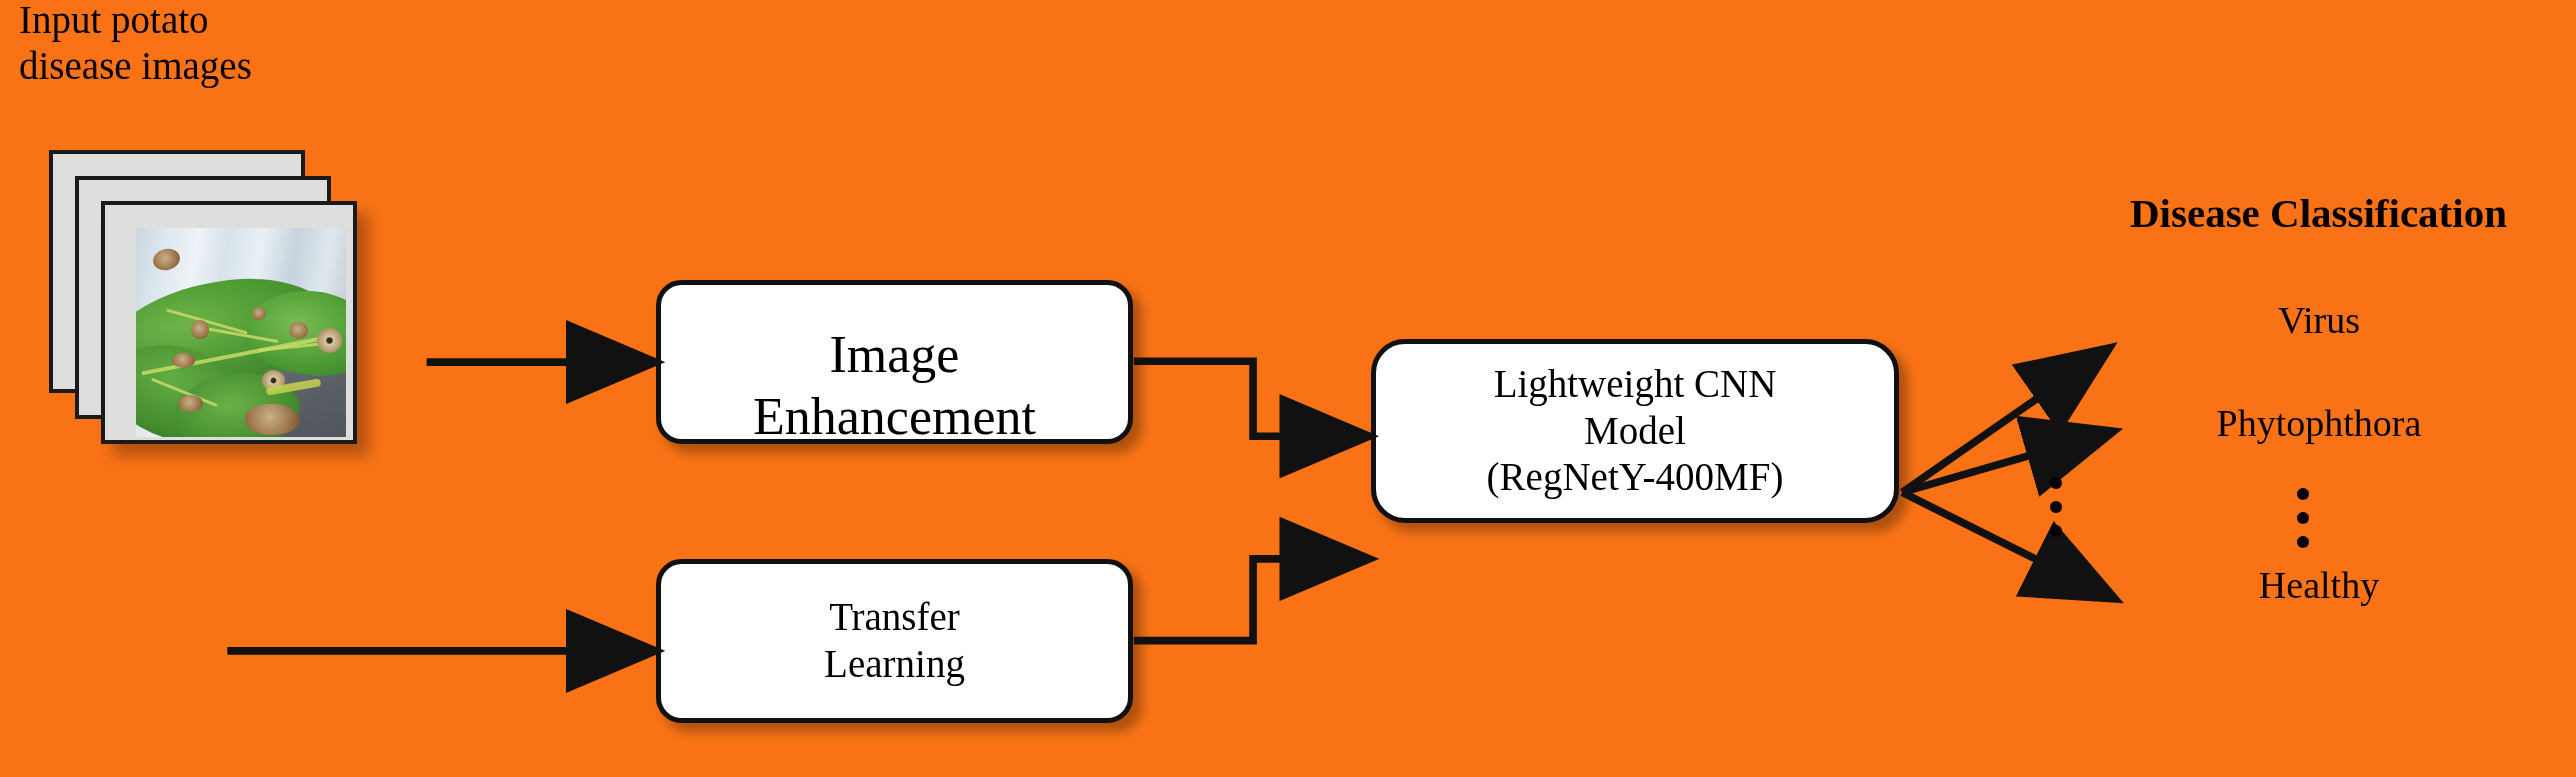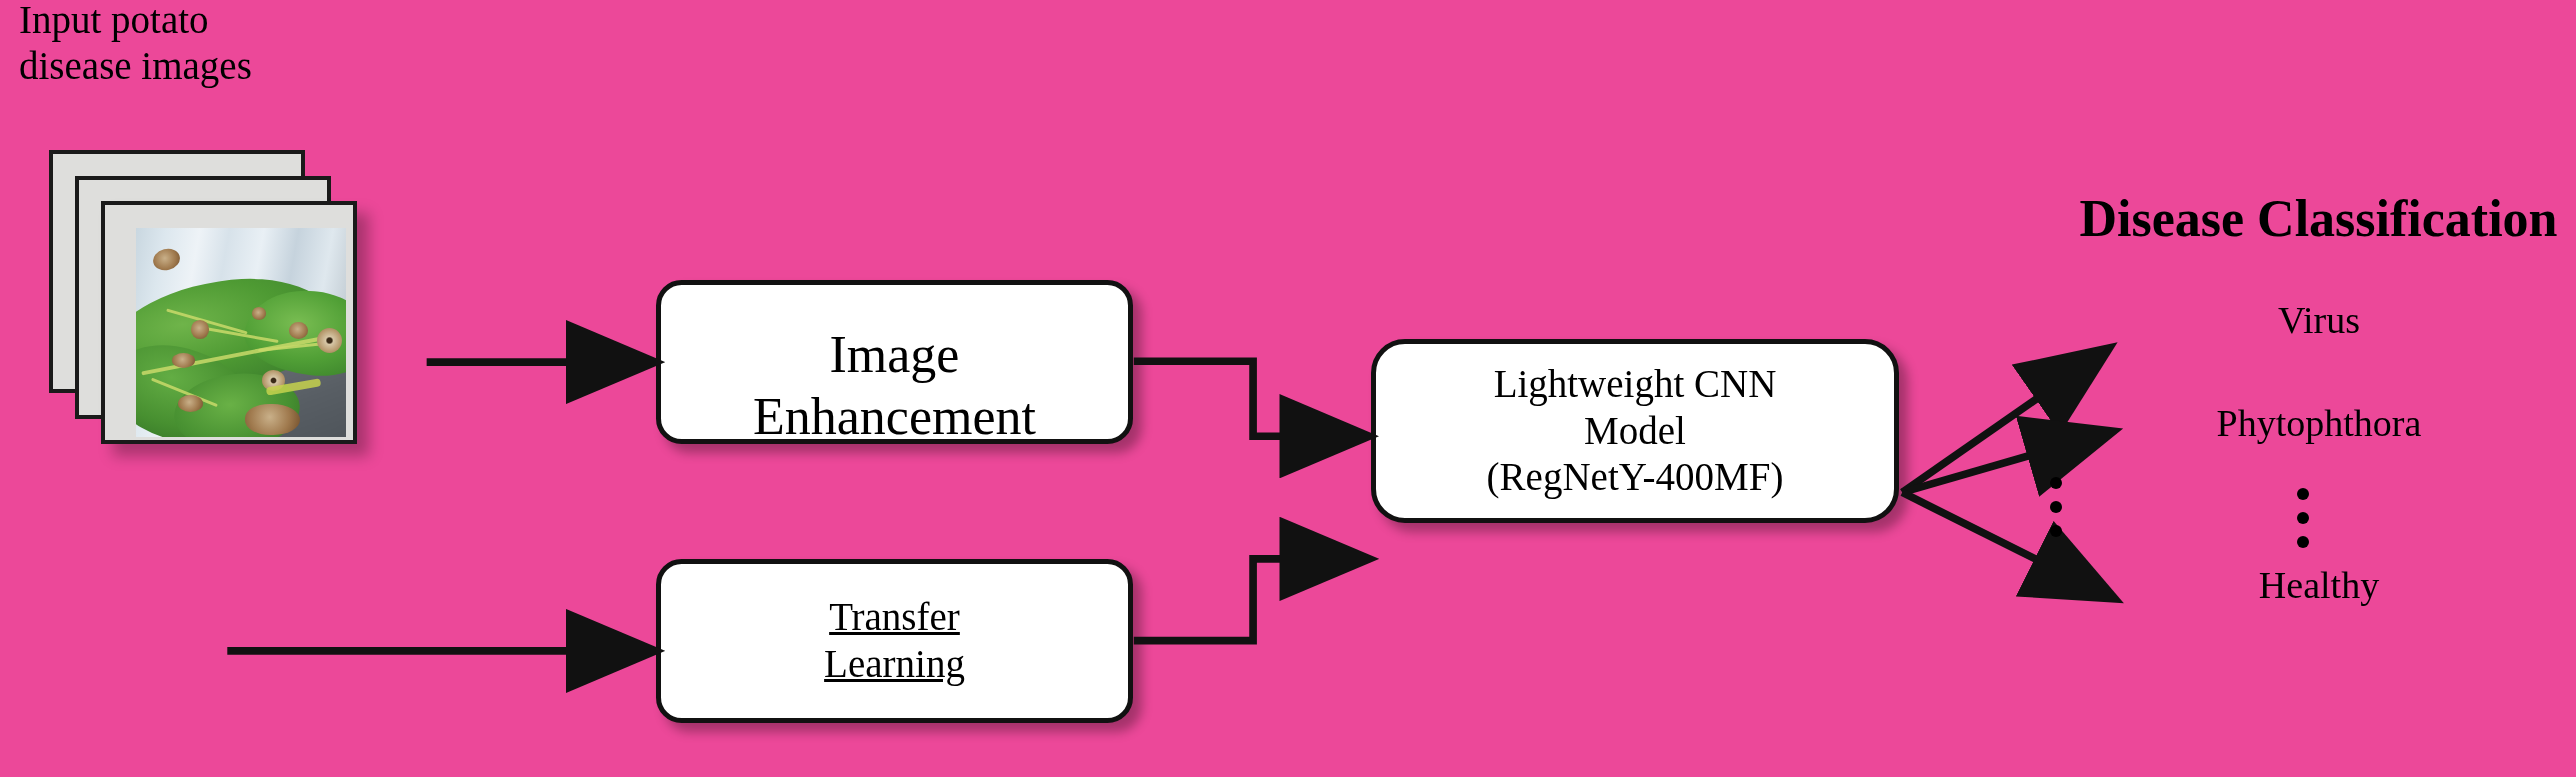--- a/index.html
+++ b/index.html
@@ -4,21 +4,21 @@
 <style>
   html, body {
     margin: 0;
     padding: 0;
     background: #ffffff;
   }
   #stage {
     position: relative;
     width: 2576px;
     height: 777px;
-    background: #ec4899;
+    background: #f97316;
     overflow: hidden;
     font-family: "Liberation Serif", "DejaVu Serif", serif;
     color: #000000;
   }
 
   
   #input-caption {
     position: absolute;
     left: 19px;
     top: -3.4px;
@@ -167,21 +167,21 @@
     box-shadow: 8.5px 8.5px 10.2px rgba(0,0,0,0.30);
   }
   .proc-box span {
     display: block;
     white-space: pre-line;
     line-height: 1.2;
   }
   #box-enhance { left: 656px; top: 280px; width: 477px; height: 164px; }
   #box-enhance span { font-size: 52px; margin-top: 48px; }
   #box-transfer { left: 656px; top: 559px; width: 477px; height: 164px; }
-  #box-transfer span { font-size: 39px; text-decoration: underline; }
+  #box-transfer span { font-size: 39px; }
   #box-cnn {
     left: 1371px; top: 339px; width: 528px; height: 184px;
     border-radius: 34px;
   }
   #box-cnn span { font-size: 39px; }
 
   
   #wires {
     position: absolute;
     left: 0;
@@ -190,21 +190,21 @@
     height: 777px;
     pointer-events: none;
   }
 
   
   #class-title {
     position: absolute;
     left: 2063px;
     top: 189px;
     width: 511px;
-    font-size: 52px;
+    font-size: 41px;
     font-weight: bold;
     text-align: center;
   }
   .class-label {
     position: absolute;
     text-align: center;
     font-size: 38px;
     white-space: nowrap;
   }
   #label-virus        { left: 2157px; top: 298px; width: 324px; }

